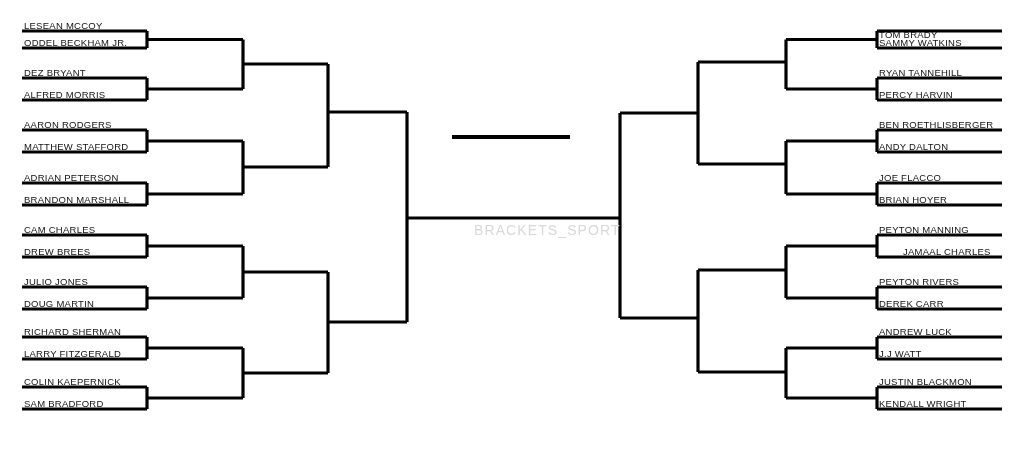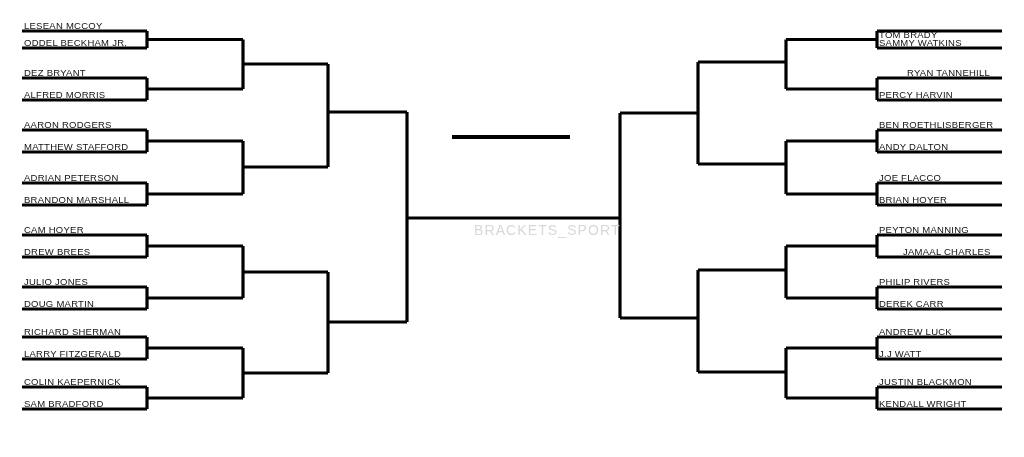--- a/index.html
+++ b/index.html
@@ -155,39 +155,39 @@
 
   <div id="labels-layer">
       <div class="slot-label left" style="left: 24px; top: 20px;">LESEAN MCCOY</div>
       <div class="slot-label left" style="left: 24px; top: 37px;">ODDEL BECKHAM JR.</div>
       <div class="slot-label left" style="left: 24px; top: 67px;">DEZ BRYANT</div>
       <div class="slot-label left" style="left: 24px; top: 89px;">ALFRED MORRIS</div>
       <div class="slot-label left" style="left: 24px; top: 119px;">AARON RODGERS</div>
       <div class="slot-label left" style="left: 24px; top: 141px;">MATTHEW STAFFORD</div>
       <div class="slot-label left" style="left: 24px; top: 172px;">ADRIAN PETERSON</div>
       <div class="slot-label left" style="left: 24px; top: 194px;">BRANDON MARSHALL</div>
-      <div class="slot-label left" style="left: 24px; top: 224px;">CAM HOYER</div>
+      <div class="slot-label left" style="left: 24px; top: 224px;">CAM CHARLES</div>
       <div class="slot-label left" style="left: 24px; top: 246px;">DREW BREES</div>
       <div class="slot-label left" style="left: 24px; top: 276px;">JULIO JONES</div>
       <div class="slot-label left" style="left: 24px; top: 298px;">DOUG MARTIN</div>
       <div class="slot-label left" style="left: 24px; top: 326px;">RICHARD SHERMAN</div>
       <div class="slot-label left" style="left: 24px; top: 348px;">LARRY FITZGERALD</div>
       <div class="slot-label left" style="left: 24px; top: 376px;">COLIN KAEPERNICK</div>
       <div class="slot-label left" style="left: 24px; top: 398px;">SAM BRADFORD</div>
       <div class="slot-label right" style="left: 879px; top: 20px; margin-top: 9px;">TOM BRADY</div>
       <div class="slot-label right" style="left: 879px; top: 37px;">SAMMY WATKINS</div>
-      <div class="slot-label right" style="left: 879px; top: 67px; margin-left: 28px;">RYAN TANNEHILL</div>
+      <div class="slot-label right" style="left: 879px; top: 67px;">RYAN TANNEHILL</div>
       <div class="slot-label right" style="left: 879px; top: 89px;">PERCY HARVIN</div>
       <div class="slot-label right" style="left: 879px; top: 119px;">BEN ROETHLISBERGER</div>
       <div class="slot-label right" style="left: 879px; top: 141px;">ANDY DALTON</div>
       <div class="slot-label right" style="left: 879px; top: 172px;">JOE FLACCO</div>
       <div class="slot-label right" style="left: 879px; top: 194px;">BRIAN HOYER</div>
       <div class="slot-label right" style="left: 879px; top: 224px;">PEYTON MANNING</div>
       <div class="slot-label right" style="left: 879px; top: 246px; padding-left: 24px;">JAMAAL CHARLES</div>
-      <div class="slot-label right" style="left: 879px; top: 276px;">PHILIP RIVERS</div>
+      <div class="slot-label right" style="left: 879px; top: 276px;">PEYTON RIVERS</div>
       <div class="slot-label right" style="left: 879px; top: 298px;">DEREK CARR</div>
       <div class="slot-label right" style="left: 879px; top: 326px;">ANDREW LUCK</div>
       <div class="slot-label right" style="left: 879px; top: 348px;">J.J WATT</div>
       <div class="slot-label right" style="left: 879px; top: 376px;">JUSTIN BLACKMON</div>
       <div class="slot-label right" style="left: 879px; top: 398px;">KENDALL WRIGHT</div>
     </div>
 
   <div id="watermark" style="left: 474px; top: 222px;">BRACKETS_SPORT</div>
 
 </div>

